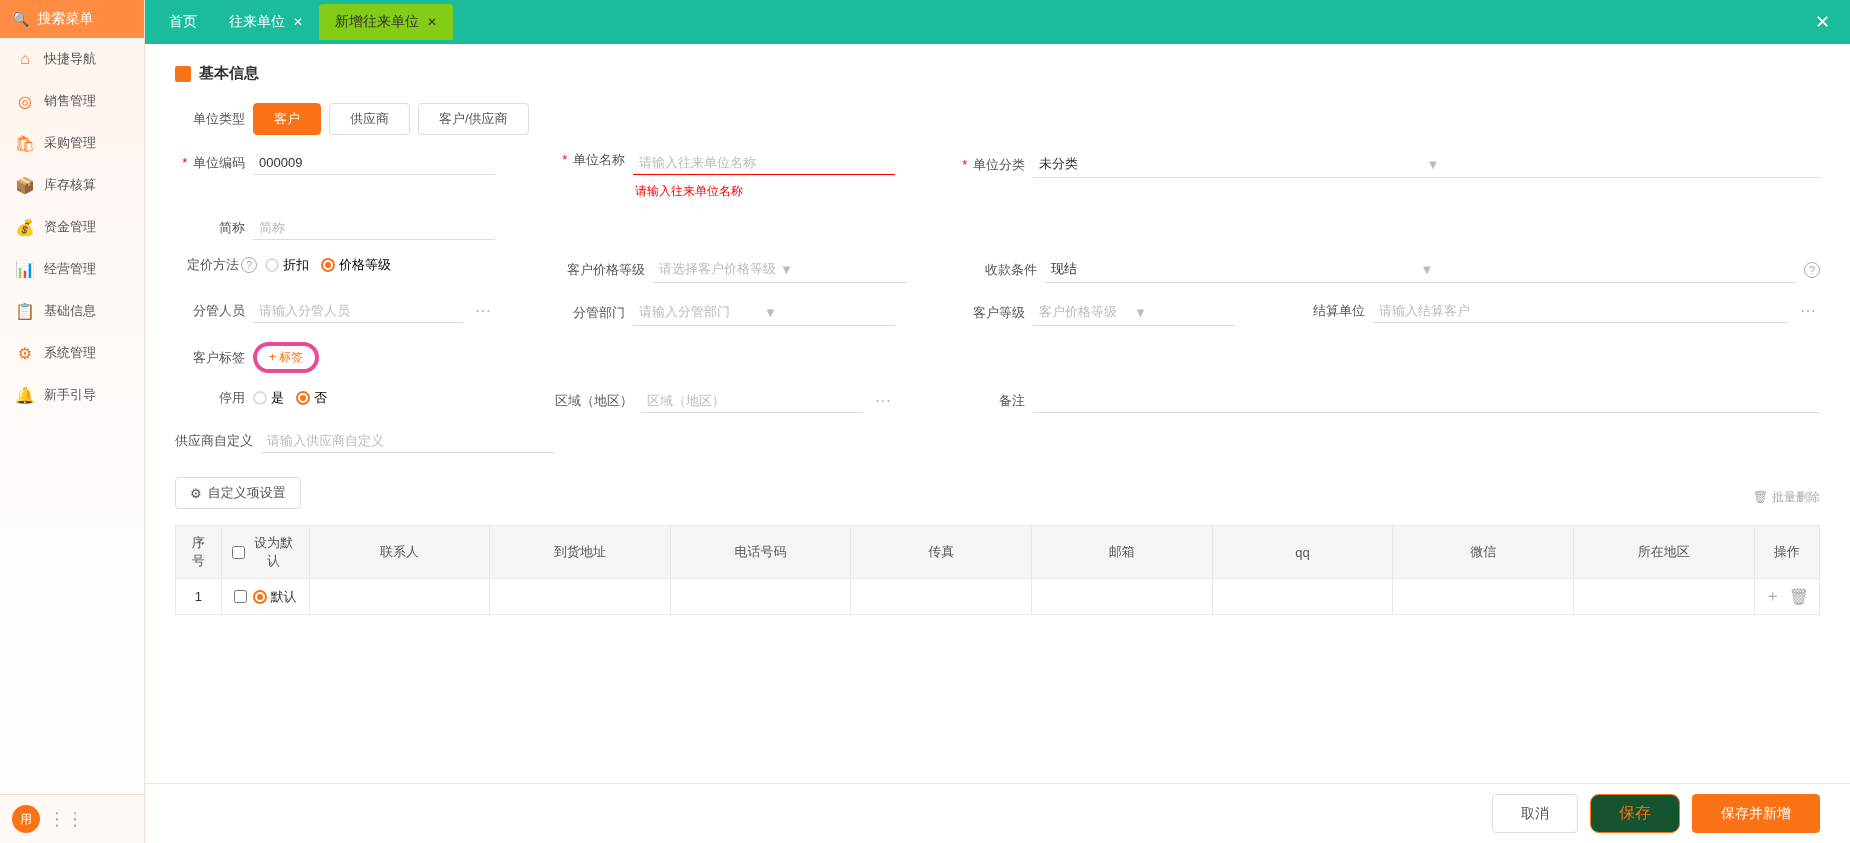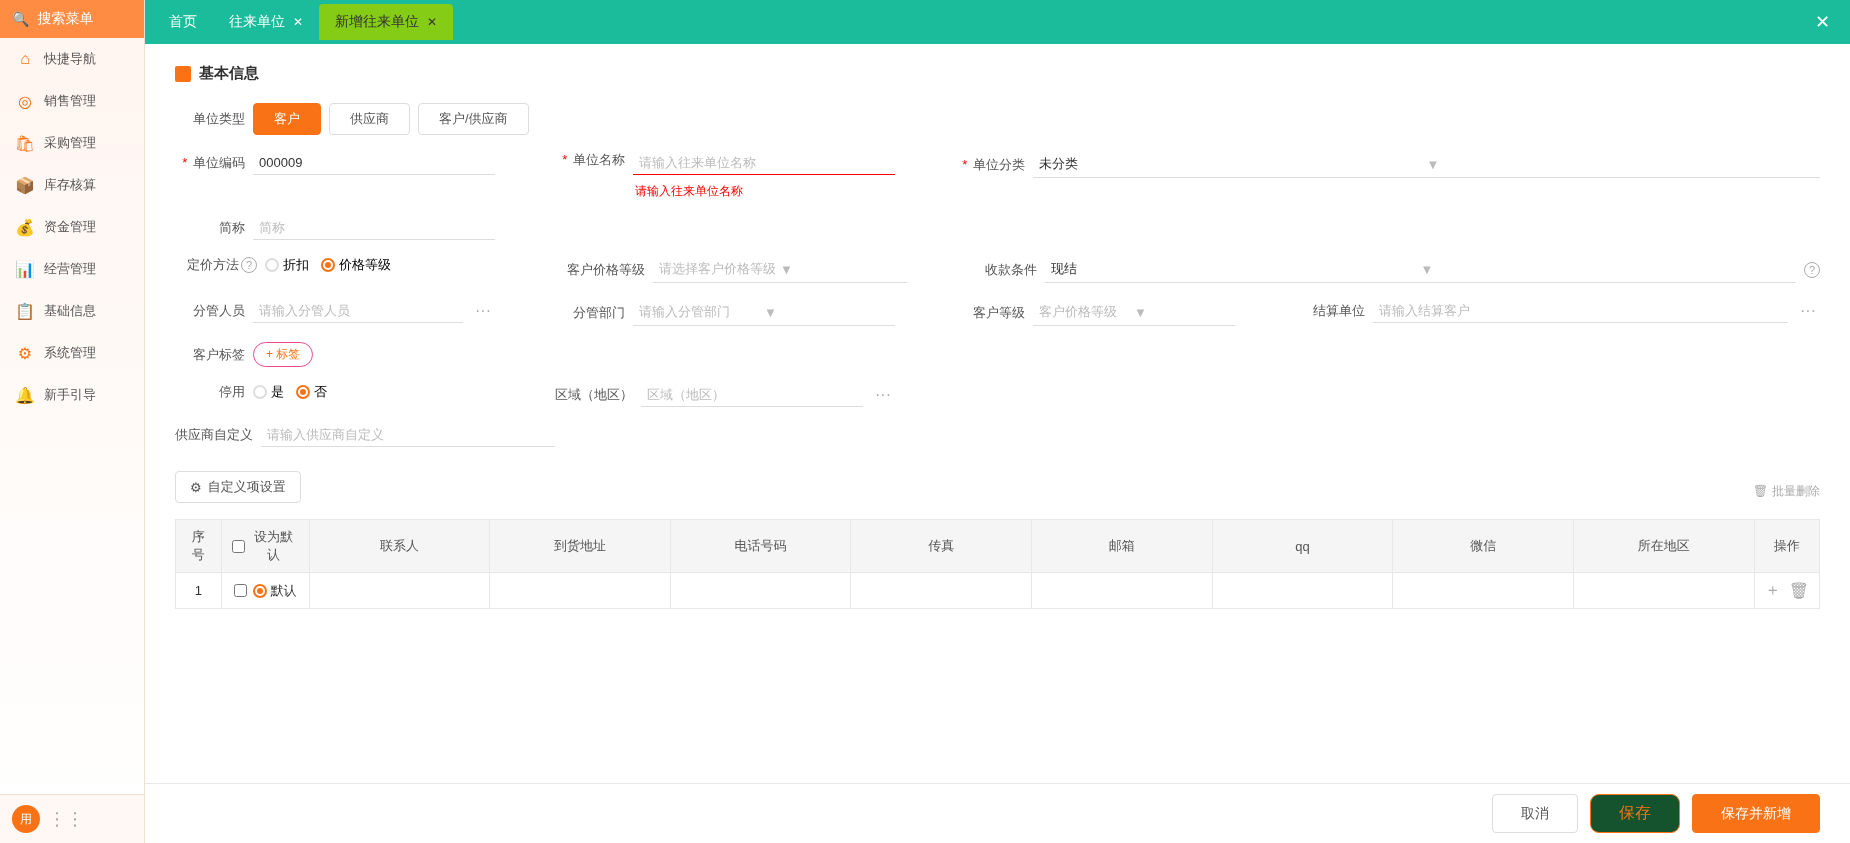--- a/index.html
+++ b/index.html
@@ -176,21 +176,21 @@
     .radio-circle.checked { border-color: #f97316; }
     .radio-circle.checked::after {
       content: ''; width: 6px; height: 6px; border-radius: 50%;
       background: #f97316; display: block;
     }
 
     .more-btn { color: #aaa; cursor: pointer; padding: 0 4px; flex-shrink: 0; font-size: 16px; }
 
     
     .tag-btn {
-      border: 1px solid #ec4899;
+      border: 4px solid #ec4899;
       color: #f97316;
       border-radius: 20px;
       padding: 3px 12px;
       font-size: 12px;
       cursor: pointer;
       background: white;
       display: flex; align-items: center; gap: 4px;
     }
 
     
@@ -499,20 +499,24 @@
           </div>
         </div>
       </div>
       <div class="divider-spacer"></div>
       <div class="form-group" style="max-width: 340px;">
         <span class="form-label">区域（地区）</span>
         <input class="form-input" type="text" style="flex: 1 1 0%;" placeholder="区域（地区）">
         <span class="more-btn">···</span>
       </div>
       <div class="divider-spacer"></div>
+      <div class="form-group">
+        <span class="form-label">备注</span>
+        <input class="form-input" type="text" style="flex: 1 1 0%;">
+      </div>
     </div>
 
     <div class="form-row">
       <div class="form-group" style="max-width: 380px;">
         <span class="form-label">供应商自定义</span>
         <input class="form-input" type="text" placeholder="请输入供应商自定义" style="">
       </div>
     </div>
 
     <div class="table-section">

